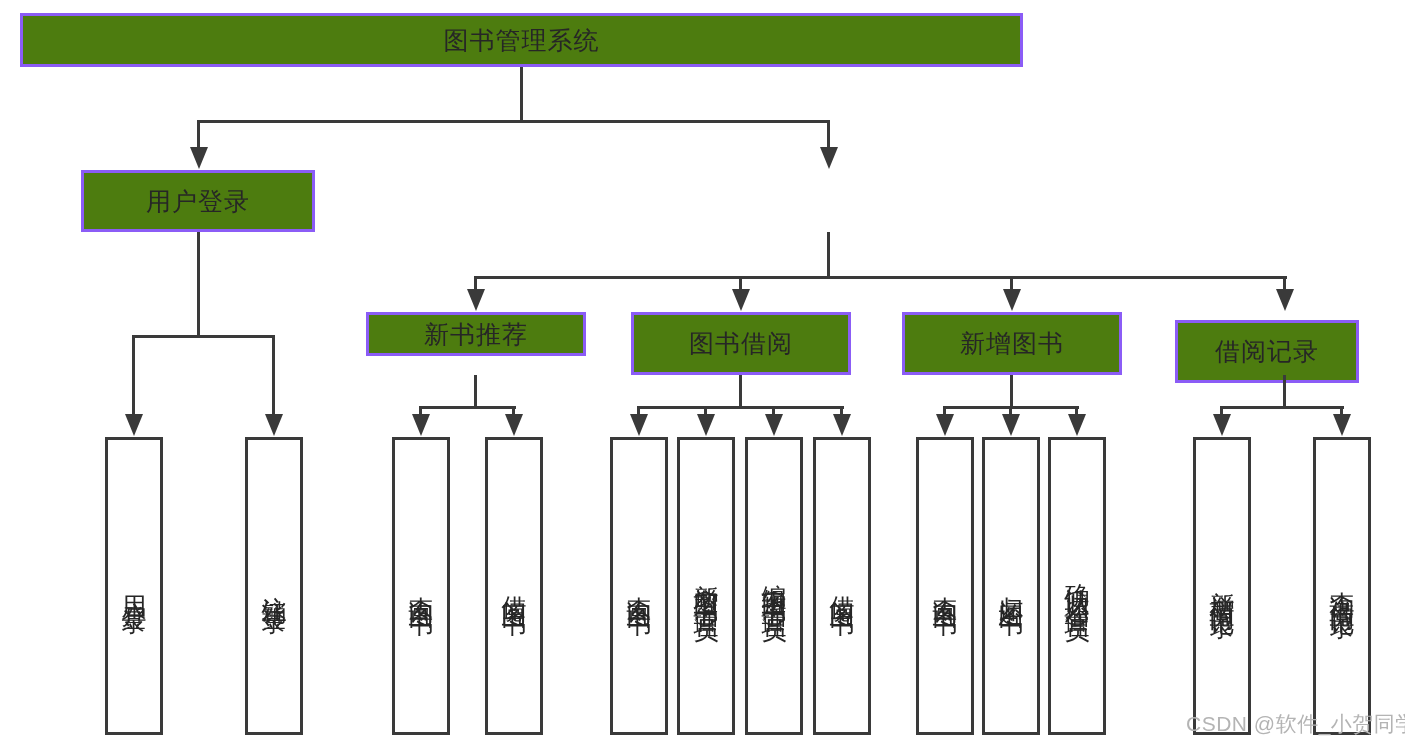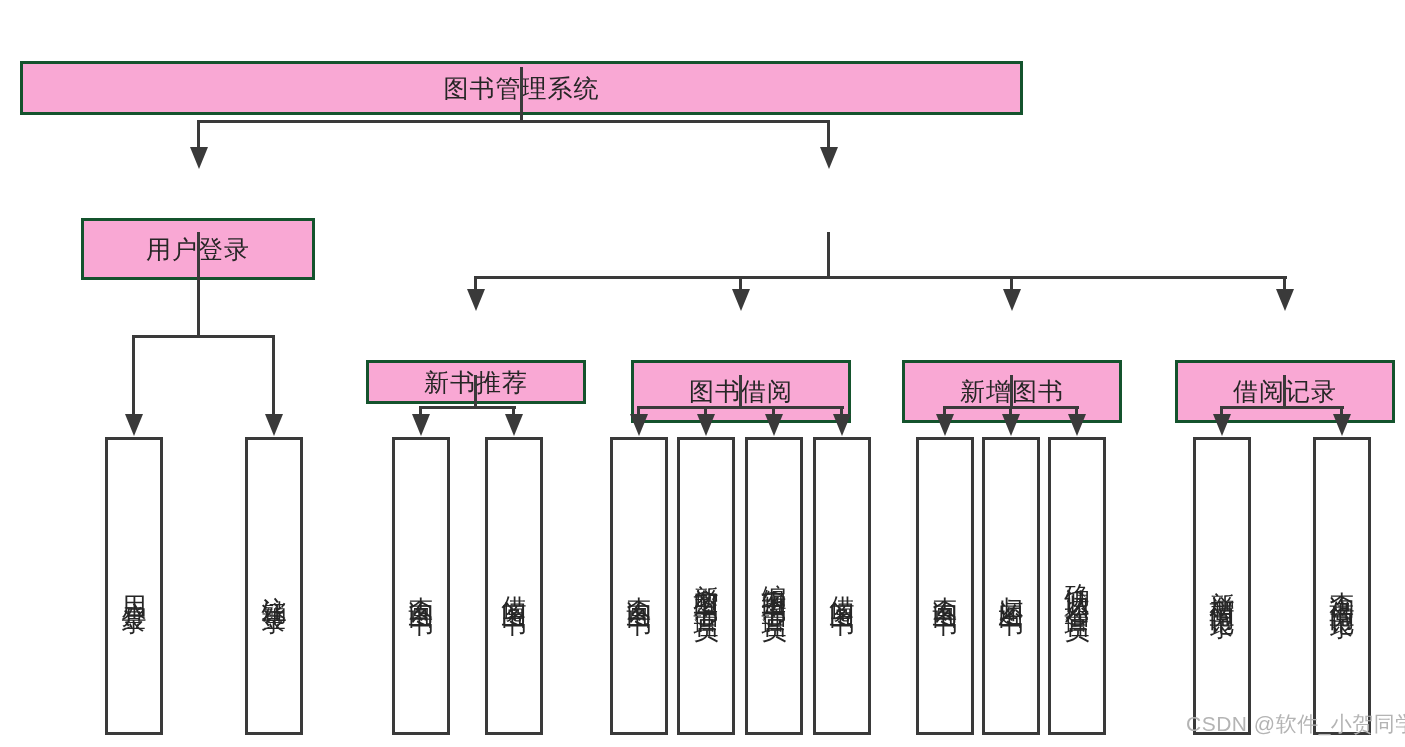--- a/index.html
+++ b/index.html
@@ -11,29 +11,28 @@
   #stage {
     position: relative;
     width: 1405px;
     height: 747px;
     background: #ffffff;
     overflow: hidden;
   }
   .hbox {
     position: absolute;
     box-sizing: border-box;
-    border: 3px solid #14532d;
-    background: #f9a8d4;
+    border: 3px solid #8b5cf6;
+    background: #4d7c0f;
     display: flex;
     align-items: center;
     justify-content: center;
     font-size: 25px;
     letter-spacing: 1px;
     color: #262626;
-    margin-top: 48px;
   }
   .vbox {
     position: absolute;
     box-sizing: border-box;
     border: 3px solid #3a3a3a;
     background: #ffffff;
     display: flex;
     align-items: center;
     justify-content: center;
   }
@@ -74,21 +73,21 @@
 
 <div id="stage">
 
   <div class="hbox" style="left:20px; top:13px; width:1003px; height:54px;">图书管理系统</div>
 
   <div class="hbox" style="left:81px; top:170px; width:234px; height:62px;">用户登录</div>
 
   <div class="hbox" style="left:366px; top:312px; width:220px; height:44px;">新书推荐</div>
   <div class="hbox" style="left:631px; top:312px; width:220px; height:63px;text-align:center;">图书借阅</div>
   <div class="hbox" style="left:902px; top:312px; width:220px; height:63px;">新增图书</div>
-  <div class="hbox" style="left:1175px; top:312px; width:220px; height:63px;">借阅记录</div>
+  <div class="hbox" style="left:1175px; top:320px; width:184px; height:63px;">借阅记录</div>
 
   <div class="vbox" style="left:105px; top:437px; width:58px; height:298px;">
     <span>用户登录</span>
   </div>
   <div class="vbox" style="left:245px; top:437px; width:58px; height:298px;">
     <span>注销登录</span>
   </div>
 
   <div class="vbox" style="left:392px; top:437px; width:58px; height:298px;">
     <span>查询图书</span>

